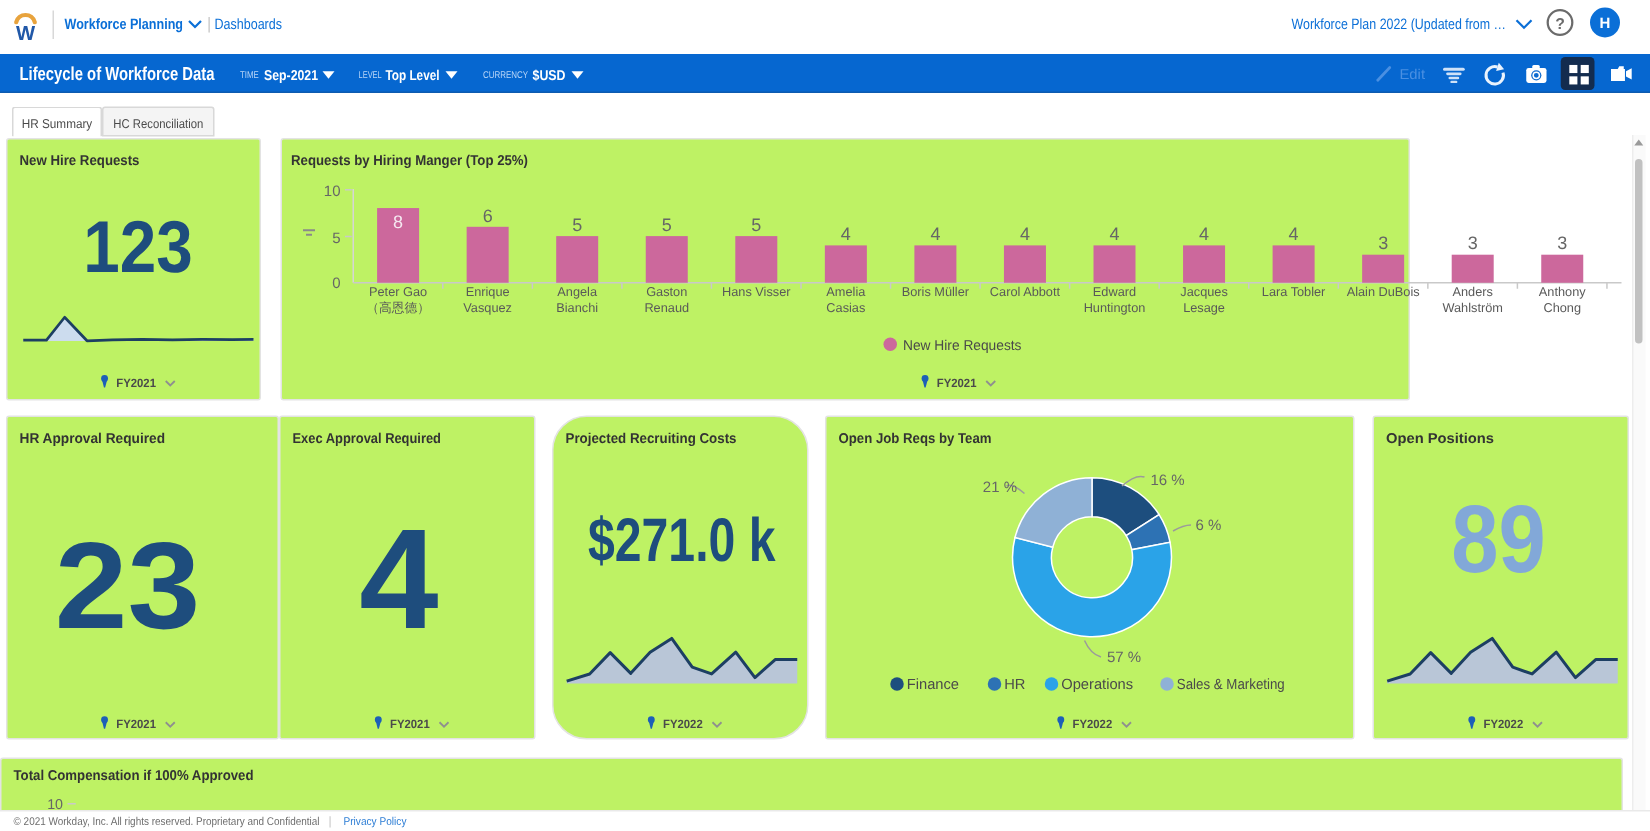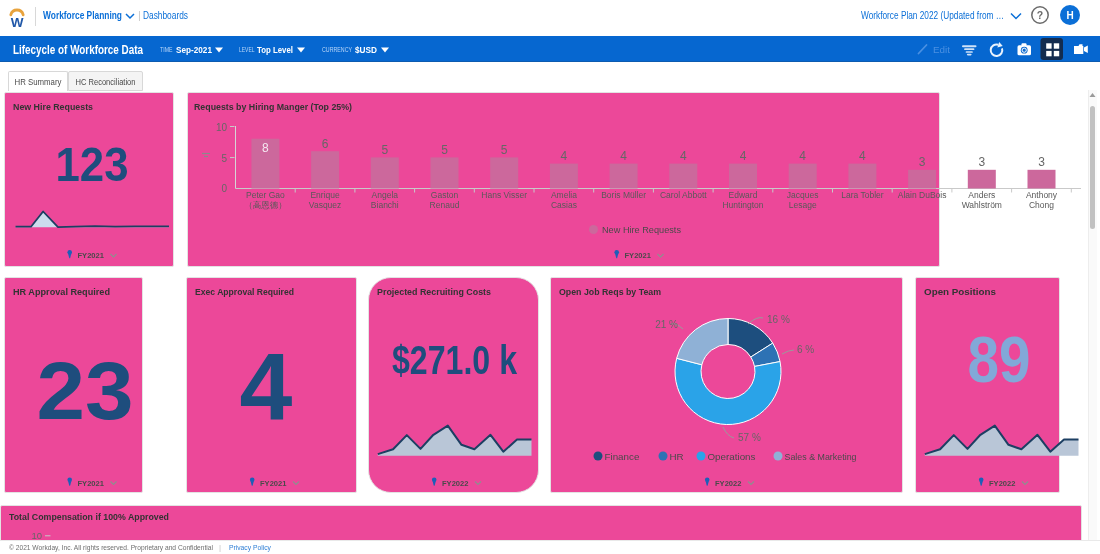--- a/index.html
+++ b/index.html
@@ -1,16 +1,16 @@
 <!DOCTYPE html>
 <html><head><meta charset="utf-8"><style>
 * { margin:0; padding:0; box-sizing:border-box; }
 body { width:1100px; height:554px; font-family:"Liberation Sans",sans-serif; background:#fff; overflow:hidden; position:relative; }
 .abs { position:absolute; }
-.card { position:absolute; background:#ec4899; border:1px solid #e3e3e3; border-radius:2px; }
+.card { position:absolute; background:#bef264; border:1px solid #e3e3e3; border-radius:2px; }
 svg { position:absolute; left:0; top:0; font-family:"Liberation Sans",sans-serif; }
 </style></head><body>
 
 <div class="abs" style="left:0;top:0;width:1100px;height:36px;background:#fff;">
   <svg width="1100" height="36" viewBox="0 0 1100 36">
       <path d="M10.8 14.8 A6.4 6.4 0 0 1 23.2 14.8" fill="none" stroke="#e8a33d" stroke-width="2.8" stroke-linecap="round"></path>
 <text x="17" y="26.5" font-size="13.5" fill="#2158a8" text-anchor="middle" font-weight="bold">W</text>
 <line x1="35.5" y1="7" x2="35.5" y2="26" stroke="#d8d8d8" stroke-width="1"></line>
 <text x="43" y="19" font-size="10" fill="#0b6fd7" font-weight="bold" textLength="79" lengthAdjust="spacingAndGlyphs">Workforce Planning</text>
 <polyline points="126,14 130,18 134,14" fill="none" stroke="#0b6fd7" stroke-width="1.5"></polyline>
@@ -166,21 +166,21 @@
 <text x="414" y="140" font-size="9.5" fill="#4a4a4a" textLength="79" lengthAdjust="spacingAndGlyphs">New Hire Requests</text>
     <g>
         <circle cx="428.7" cy="159.3" r="2.3" fill="#1d5fb8"></circle>
         <path d="M427.1 160.7 h3.2 l-1.2 4.6 h-0.8 Z" fill="#1d5fb8"></path>
         <text x="436.5" y="165.0" font-size="8" font-weight="bold" fill="#4a4a4a" textLength="26.5" lengthAdjust="spacingAndGlyphs">FY2021</text>
         <polyline points="469.5,161.0 472.5,164.0 475.5,161.0" fill="none" stroke="#8f8f8f" stroke-width="1.2"></polyline>
       </g>
   </svg>
 </div>
 
-<div class="card" style="left:4px;top:277px;width:139px;height:216px;">
+<div class="card" style="left:4px;top:277px;width:182px;height:216px;">
   <svg width="170" height="216" viewBox="0 0 170 216">
     <text x="8" y="17" font-size="9.5" font-weight="bold" fill="#333" textLength="97" lengthAdjust="spacingAndGlyphs">HR Approval Required</text>
     <text x="80" y="140.5" text-anchor="middle" font-size="82" font-weight="bold" fill="#1e4d7d" textLength="97" lengthAdjust="spacingAndGlyphs">23</text>
     <g>
         <circle cx="64.7" cy="201.8" r="2.3" fill="#1d5fb8"></circle>
         <path d="M63.1 203.2 h3.2 l-1.2 4.6 h-0.8 Z" fill="#1d5fb8"></path>
         <text x="72.5" y="207.5" font-size="8" font-weight="bold" fill="#4a4a4a" textLength="26.5" lengthAdjust="spacingAndGlyphs">FY2021</text>
         <polyline points="105.5,203.5 108.5,206.5 111.5,203.5" fill="none" stroke="#8f8f8f" stroke-width="1.2"></polyline>
       </g>
   </svg>
@@ -239,21 +239,21 @@
 <text x="233.5" y="181.5" font-size="9.8" fill="#4a4a4a" textLength="72" lengthAdjust="spacingAndGlyphs">Sales &amp; Marketing</text>
     <g>
         <circle cx="156.2" cy="201.8" r="2.3" fill="#1d5fb8"></circle>
         <path d="M154.6 203.2 h3.2 l-1.2 4.6 h-0.8 Z" fill="#1d5fb8"></path>
         <text x="164.0" y="207.5" font-size="8" font-weight="bold" fill="#4a4a4a" textLength="26.5" lengthAdjust="spacingAndGlyphs">FY2022</text>
         <polyline points="197.0,203.5 200.0,206.5 203.0,203.5" fill="none" stroke="#8f8f8f" stroke-width="1.2"></polyline>
       </g>
   </svg>
 </div>
 
-<div class="card" style="left:915px;top:277px;width:145px;height:216px;">
+<div class="card" style="left:915px;top:277px;width:171px;height:216px;">
   <svg width="171" height="216" viewBox="0 0 171 216">
     <text x="8" y="17" font-size="9.5" font-weight="bold" fill="#333" textLength="72" lengthAdjust="spacingAndGlyphs">Open Positions</text>
     <text x="83" y="103.5" text-anchor="middle" font-size="64" font-weight="bold" fill="#82a8d8" textLength="63" lengthAdjust="spacingAndGlyphs">89</text>
     <polygon points="8.8,177.7 8.8,176.1 24.1,171.3 37.8,157.1 51.5,170.9 64.4,156.8 78.8,147.6 92.5,166.8 105.4,171.3 121.5,156.8 134.3,173.7 148.0,161.6 162.5,161.6 162.5,177.7" fill="#b9c6d7"></polygon>
       <polyline points="8.8,176.1 24.1,171.3 37.8,157.1 51.5,170.9 64.4,156.8 78.8,147.6 92.5,166.8 105.4,171.3 121.5,156.8 134.3,173.7 148.0,161.6 162.5,161.6" fill="none" stroke="#1d3f63" stroke-width="2" stroke-linejoin="round"></polyline>
     <g>
         <circle cx="65.2" cy="201.8" r="2.3" fill="#1d5fb8"></circle>
         <path d="M63.6 203.2 h3.2 l-1.2 4.6 h-0.8 Z" fill="#1d5fb8"></path>
         <text x="73.0" y="207.5" font-size="8" font-weight="bold" fill="#4a4a4a" textLength="26.5" lengthAdjust="spacingAndGlyphs">FY2022</text>
         <polyline points="106.0,203.5 109.0,206.5 112.0,203.5" fill="none" stroke="#8f8f8f" stroke-width="1.2"></polyline>

